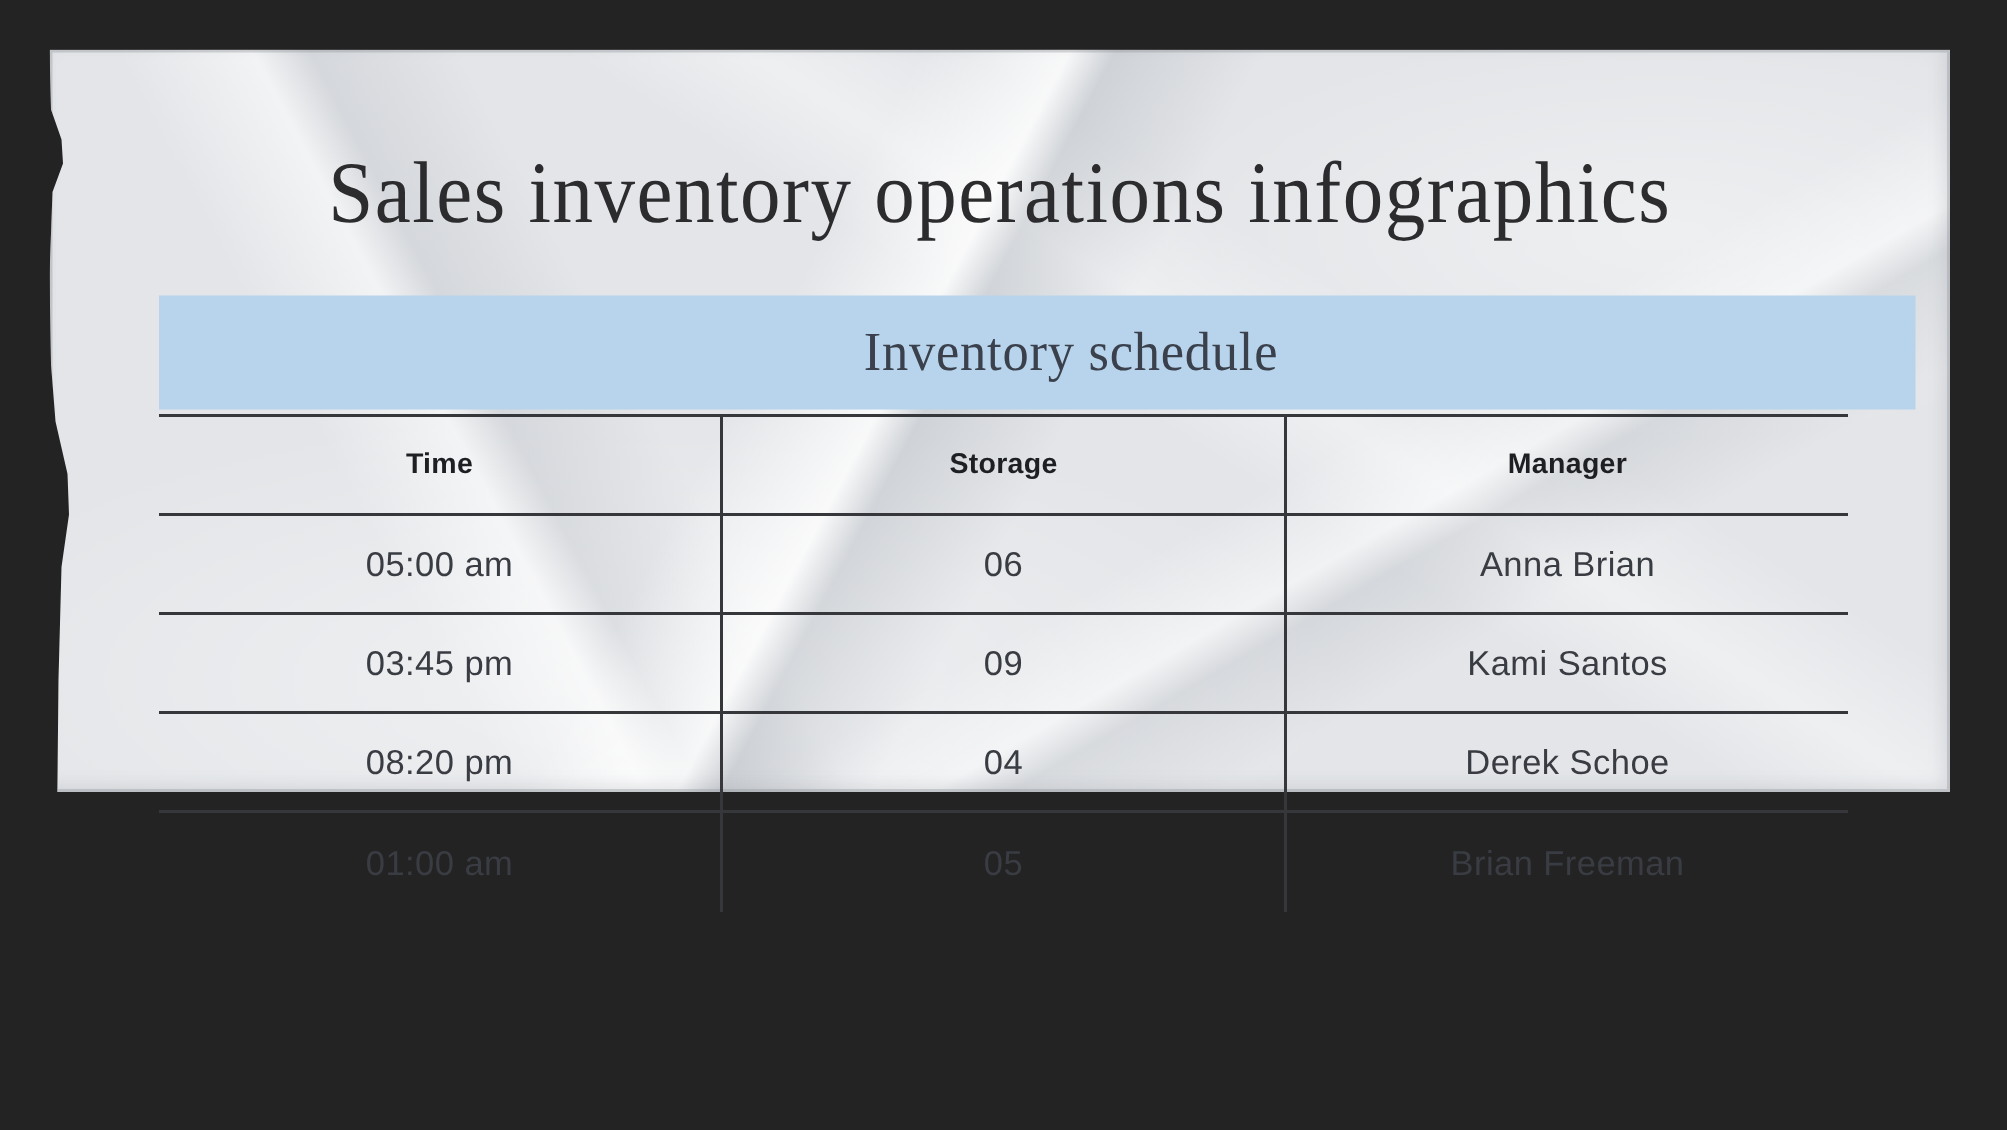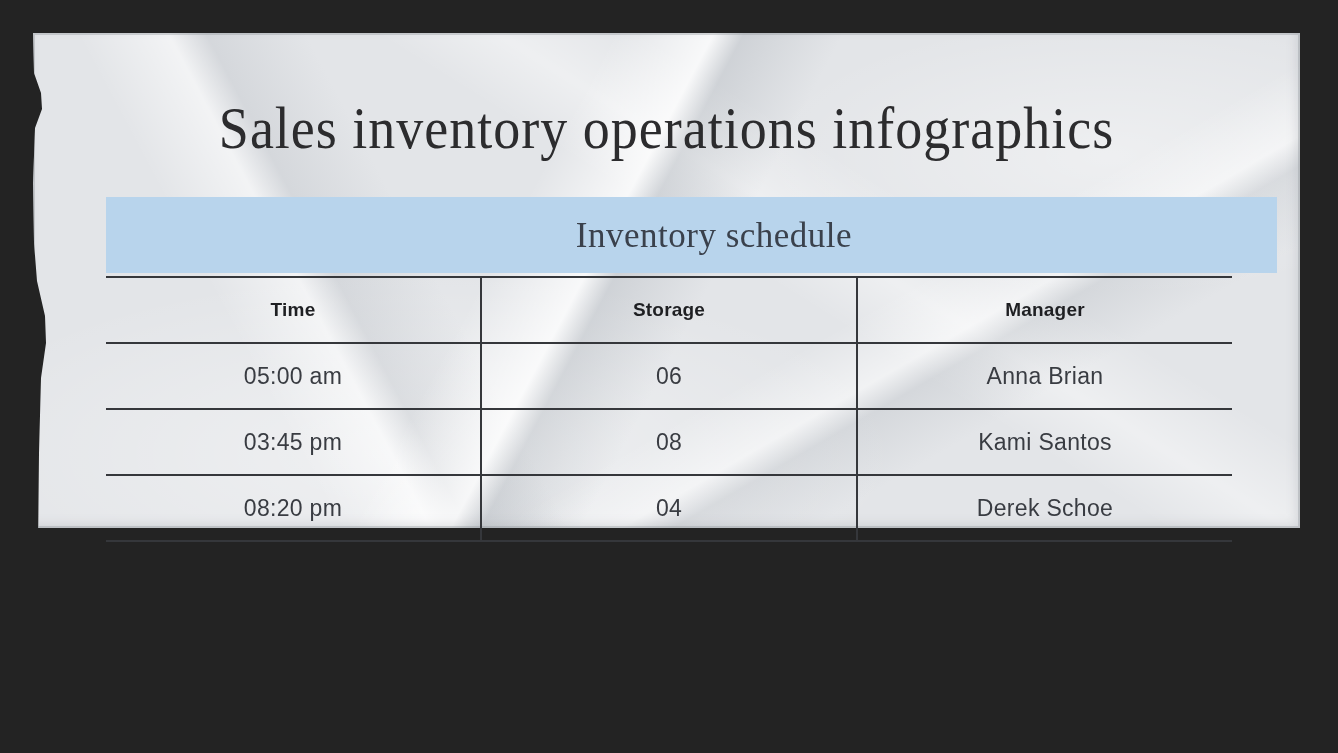--- a/index.html
+++ b/index.html
@@ -166,24 +166,29 @@
       </tr>
     </thead>
     <tbody>
       <tr>
         <td>05:00 am</td>
         <td class="mid">06</td>
         <td>Anna Brian</td>
       </tr>
       <tr>
         <td>03:45 pm</td>
-        <td class="mid">08</td>
+        <td class="mid">09</td>
         <td>Kami Santos</td>
       </tr>
       <tr>
         <td>08:20 pm</td>
         <td class="mid">04</td>
         <td>Derek Schoe</td>
       </tr>
+      <tr class="last">
+        <td>01:00 am</td>
+        <td class="mid">05</td>
+        <td>Brian Freeman</td>
+      </tr>
     </tbody>
   </table>
 
 </div>
 
 </body></html>

